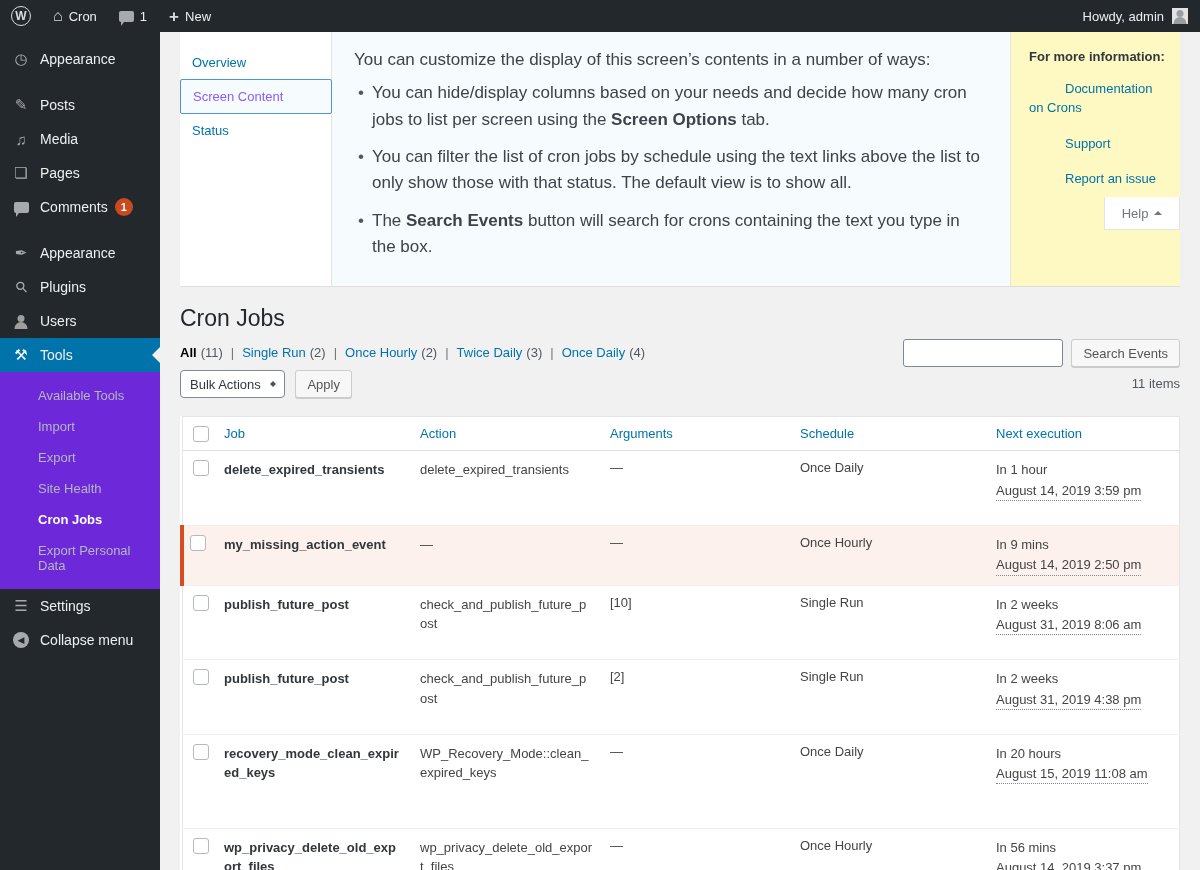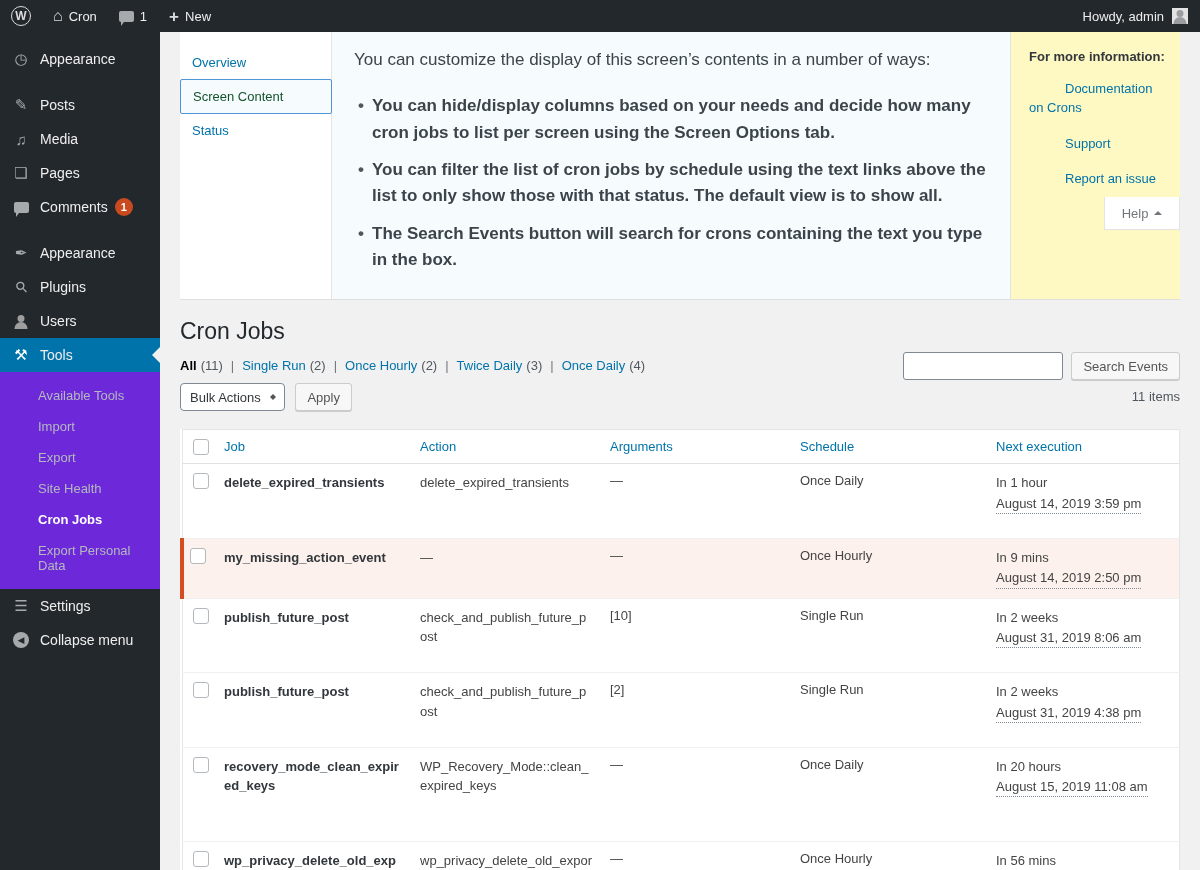--- a/index.html
+++ b/index.html
@@ -43,23 +43,23 @@
   .content { position:absolute; top:32px; left:160px; right:0; bottom:0; background:#f1f1f1; overflow:hidden; }
   .inner { padding:0 20px; }
 
   
   .help-panel { display:flex; width:1000px; min-height:165px; border-bottom:1px solid #dfdfdf; background:#fff; }
   .help-tabs { width:152px; background:#fff; border-right:1px solid #e4e4e4; padding-top:14px; }
   .help-tabs ul { list-style:none; }
   .help-tabs li { padding:9px 12px; font-size:13px; }
   .help-tabs li a { color:#0073aa; text-decoration:none; cursor:pointer; }
   .help-tabs li.active { border:1px solid #4f94d4; background:#f6fbfd; margin-right:-1px; border-radius:2px; }
-  .help-tabs li.active a { color:#14532d; }
+  .help-tabs li.active a { color:#8b5cf6; }
   .help-main { flex:1; background:#f6fbfd; padding:15px 22px; font-size:17px; color:#3c434a; line-height:1.55; }
-  .help-main ul { list-style:none; margin-top:20px;font-weight:bold; }
+  .help-main ul { list-style:none; margin-top:7px; }
   .help-main li { position:relative; padding-left:18px; margin-bottom:11px; }
   .help-main li::before { content:'•'; position:absolute; left:4px; color:#50575e; }
   .help-aside { width:170px; background:#fef9c3; border-left:1px solid #e4e4e4; padding:15px 12px 15px 18px; font-size:13px; line-height:1.5; }
   .help-aside .aside-title { font-weight:bold; color:#32373c; margin-bottom:12px; }
   .help-aside p { margin-bottom:16px; }
   .help-aside a { color:#0073aa; cursor:pointer;margin-left:36px; }
   .help-toggle { position:absolute; right:20px; top:165px; width:76px; height:33px; background:#fff; border:1px solid #e4e4e4; border-top:none; display:flex; align-items:center; justify-content:center; gap:6px; color:#72777c; font-size:13px; cursor:pointer; }
   .help-arrow { display:inline-block; width:0; height:0; border:4px solid transparent; border-bottom-color:#72777c; margin-top:-4px; }
 
   

